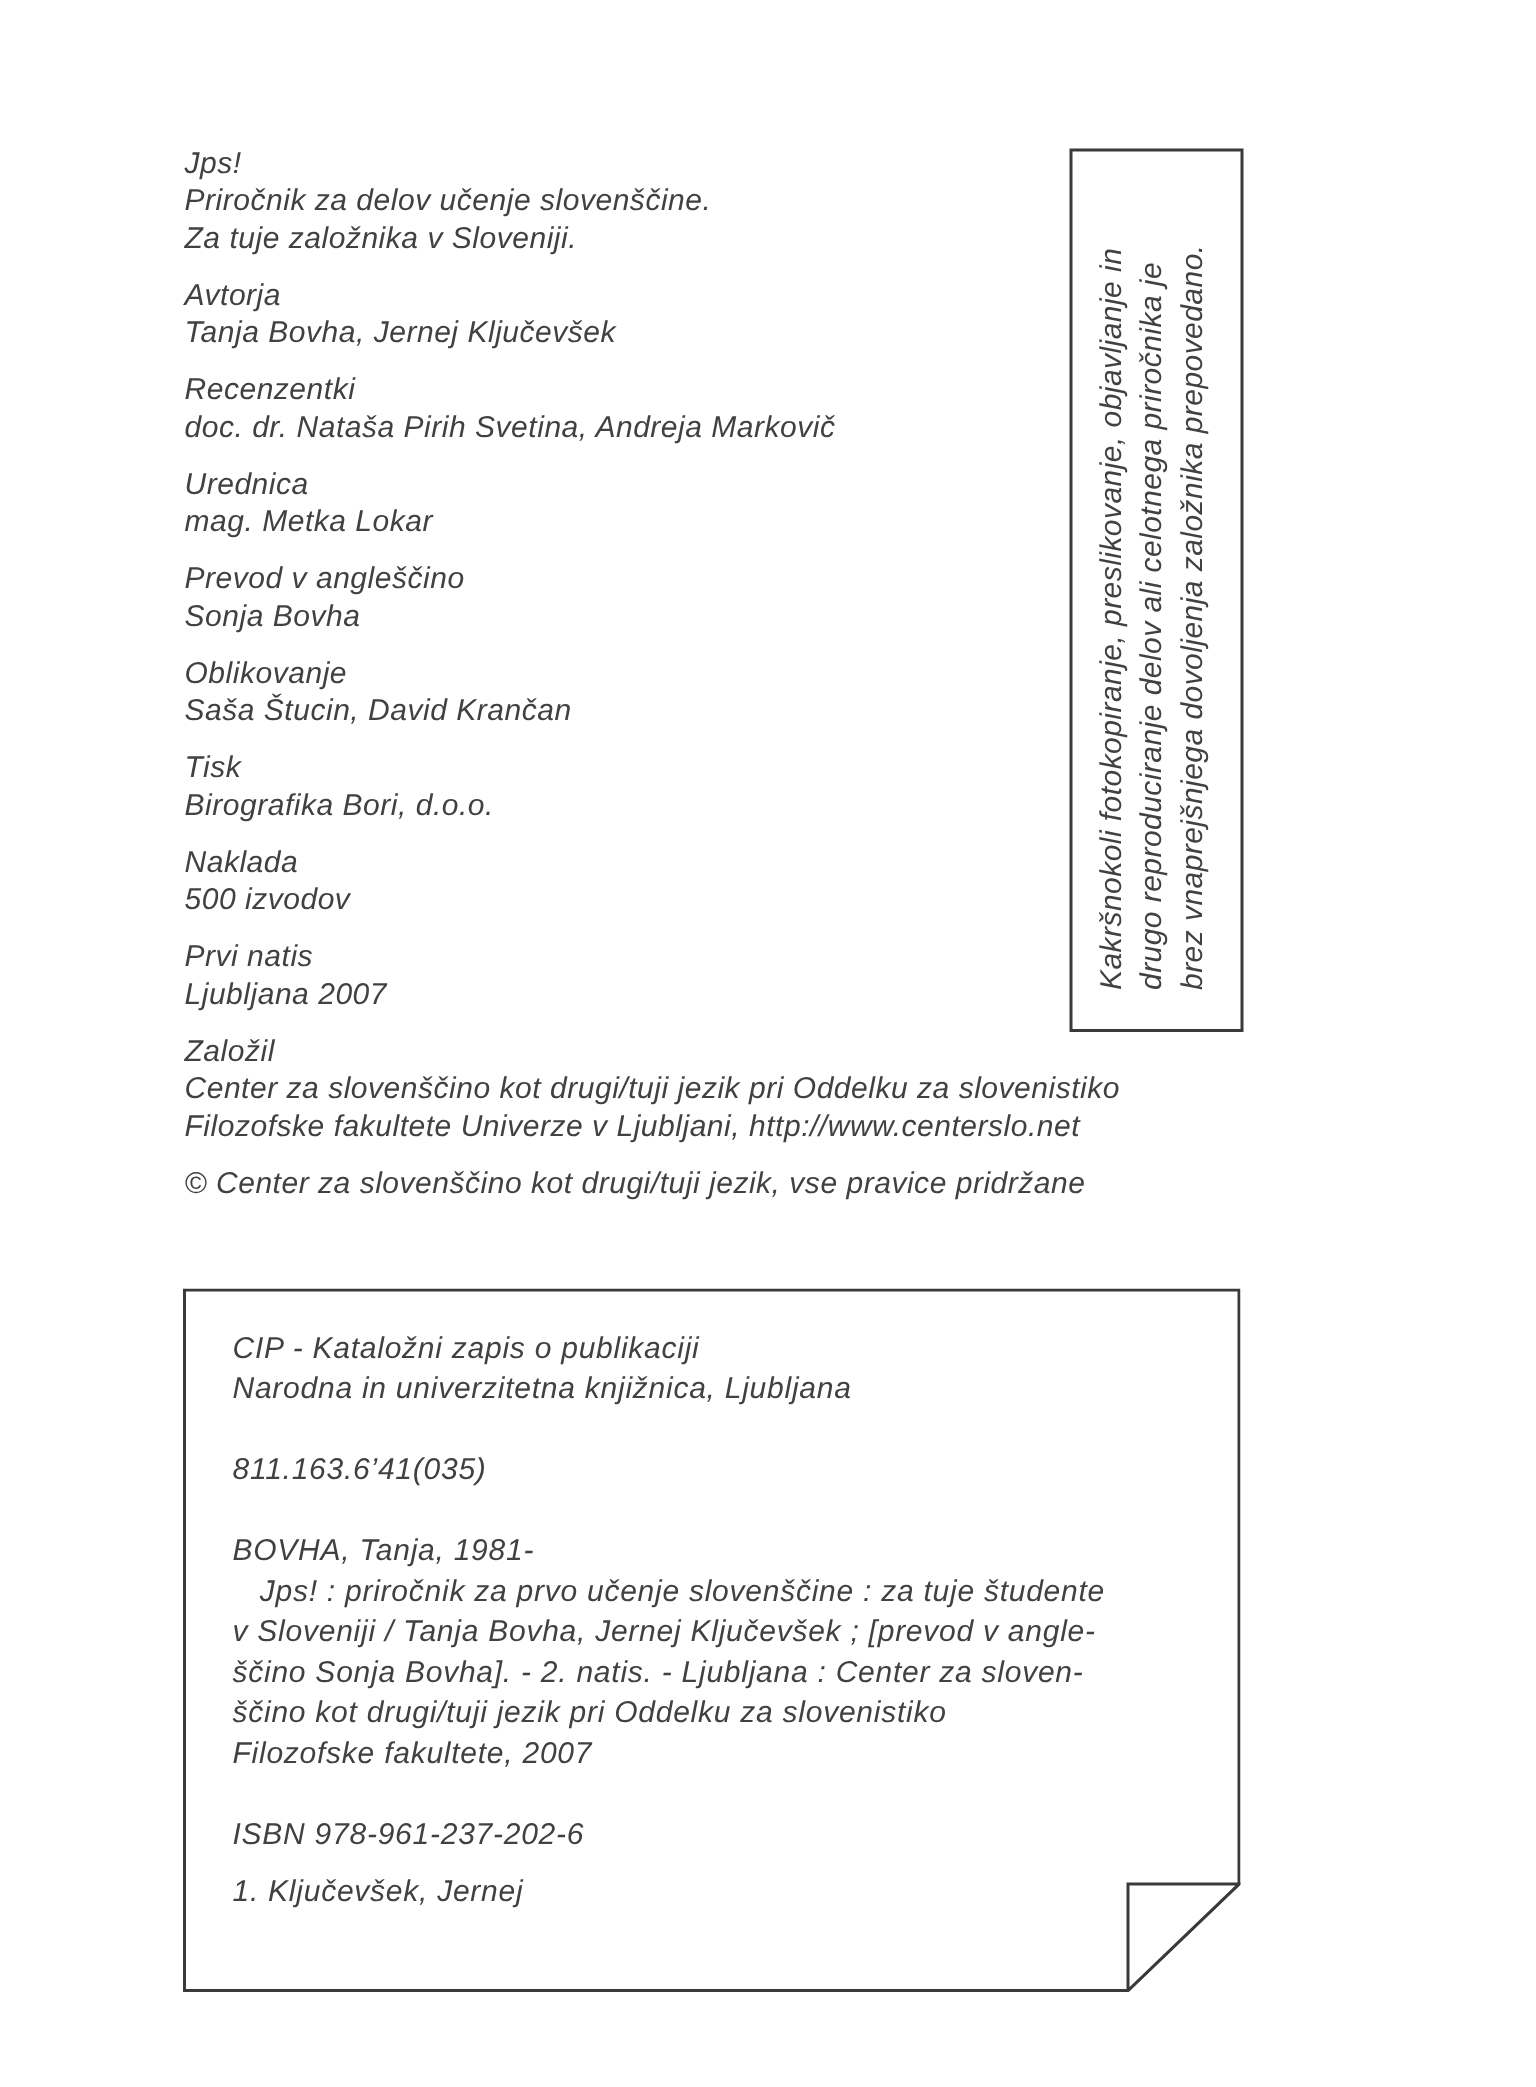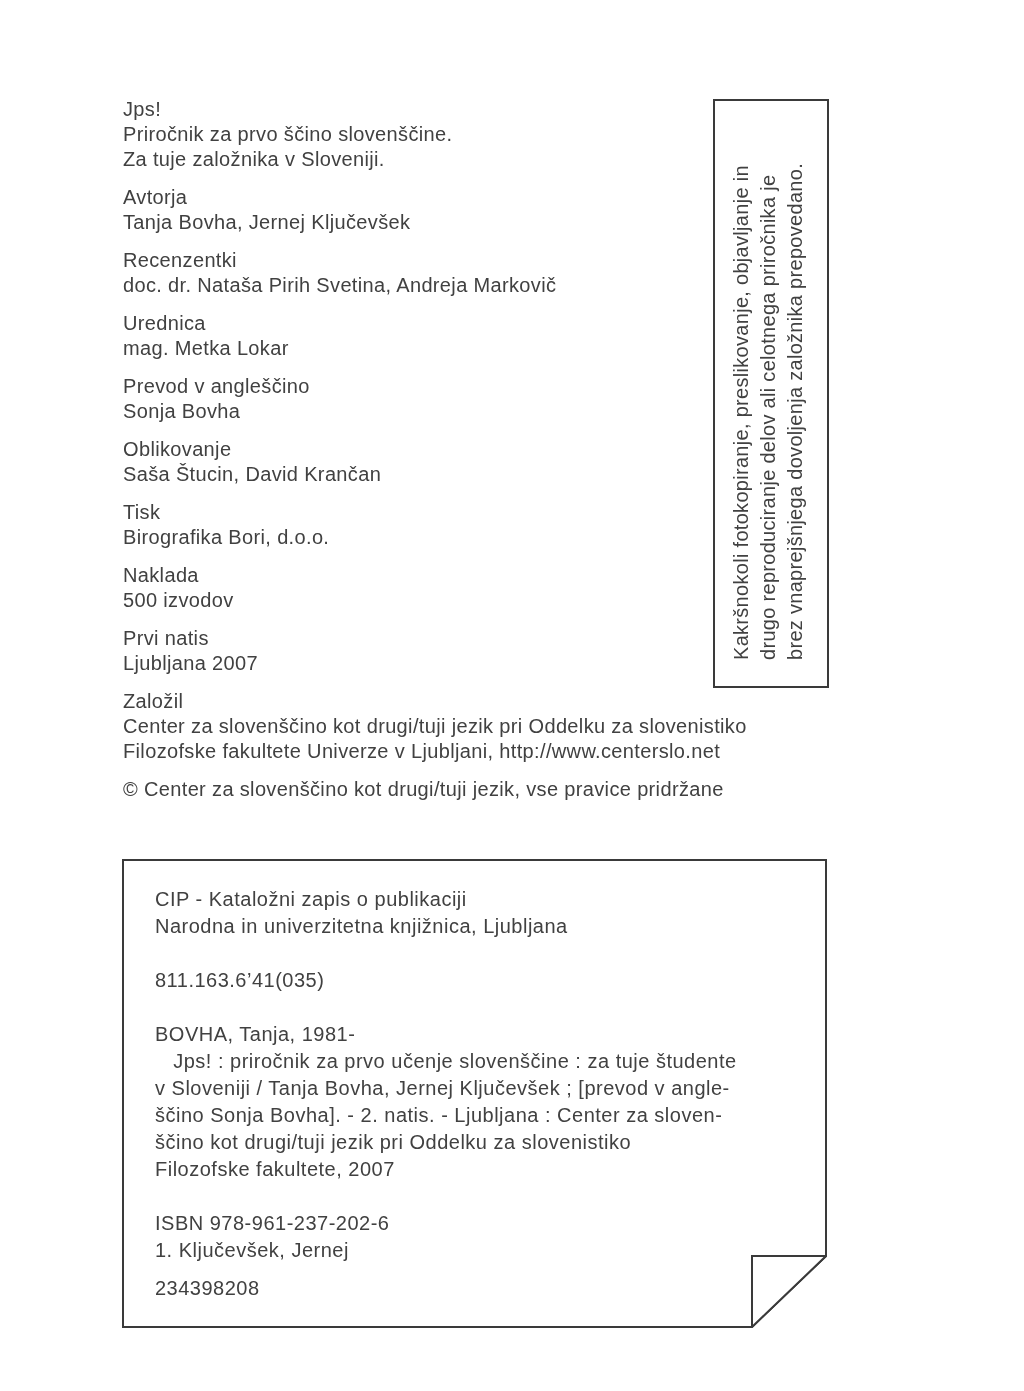--- a/index.html
+++ b/index.html
@@ -8,20 +8,21 @@
     background: #ffffff;
   }
   .page {
     position: relative;
     width: 1024px;
     height: 1391px;
     background: #ffffff;
     overflow: hidden;
     font-family: "Liberation Sans", "DejaVu Sans", sans-serif;
     color: #414141;
+    font-style: italic;
   }
 
   
   .credits {
     position: absolute;
     left: 123px;
     top: 97px;
     width: 745px;
   }
   .block { margin-bottom: 13px; }
@@ -91,21 +92,21 @@
   .cip-line:last-child { margin-top: 11px; }
 </style>
 </head>
 <body>
 
 <div class="page">
 
   <section class="credits">
       <div class="block">
         <div class="line">Jps!</div>
-        <div class="line">Priročnik za prvo ščino slovenščine.</div>
+        <div class="line">Priročnik za delov učenje slovenščine.</div>
         <div class="line">Za tuje založnika v Sloveniji.</div>
       </div>
       <div class="block">
         <div class="line">Avtorja</div>
         <div class="line">Tanja Bovha, Jernej Ključevšek</div>
       </div>
       <div class="block">
         <div class="line">Recenzentki</div>
         <div class="line">doc. dr. Nataša Pirih Svetina, Andreja Markovič</div>
       </div>
@@ -164,17 +165,16 @@
         <div class="cip-line"></div>
         <div class="cip-line">BOVHA, Tanja, 1981-</div>
         <div class="cip-line">   Jps! : priročnik za prvo učenje slovenščine : za tuje študente</div>
         <div class="cip-line">v Sloveniji / Tanja Bovha, Jernej Ključevšek ; [prevod v angle-</div>
         <div class="cip-line">ščino Sonja Bovha]. - 2. natis. - Ljubljana : Center za sloven-</div>
         <div class="cip-line">ščino kot drugi/tuji jezik pri Oddelku za slovenistiko</div>
         <div class="cip-line">Filozofske fakultete, 2007</div>
         <div class="cip-line"></div>
         <div class="cip-line">ISBN 978-961-237-202-6</div>
         <div class="cip-line">1. Ključevšek, Jernej</div>
-        <div class="cip-line">234398208</div>
       </div>
   </div>
 
 </div>
 
 </body></html>

